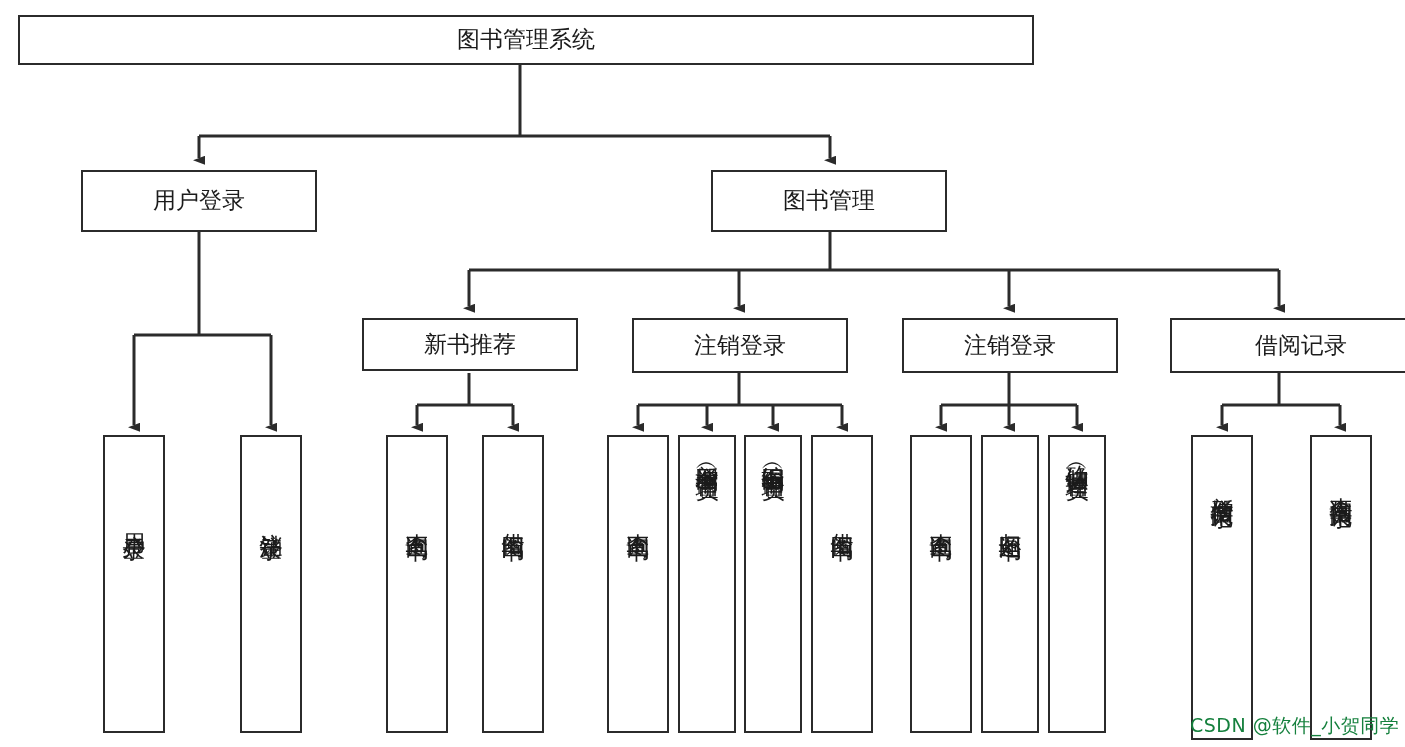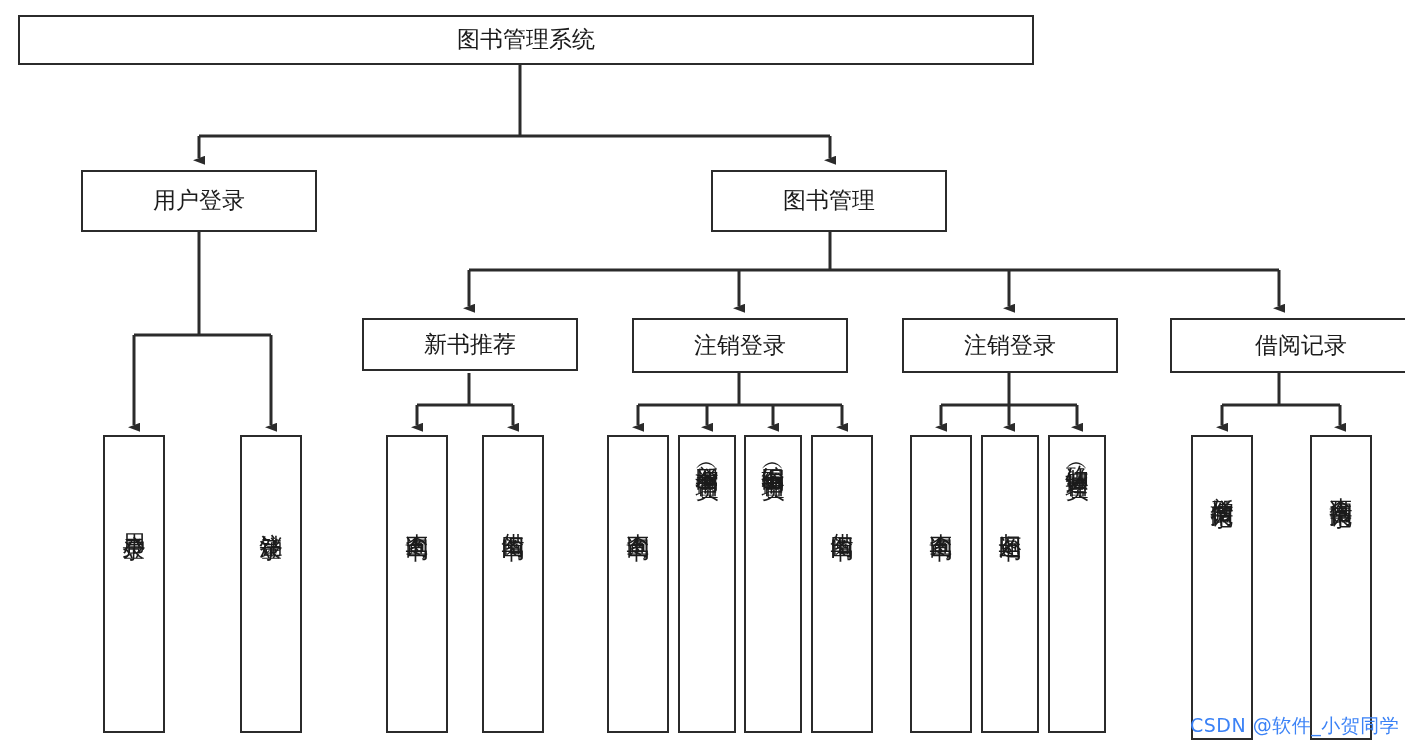--- a/index.html
+++ b/index.html
@@ -57,21 +57,21 @@
     text-orientation: upright;
     font-size: 23px;
     letter-spacing: 2px;
     line-height: 1;
   }
   .watermark {
     position: absolute;
     left: 1190px;
     top: 713px;
     font-size: 19px;
-    color: #3b82f6;
+    color: #15803d;
     white-space: nowrap;
     letter-spacing: 0.5px;
   }
 </style>
 </head>
 <body>
 
 <div id="diagram-root">
 
   <svg class="edges" viewBox="0 0 1405 747">

